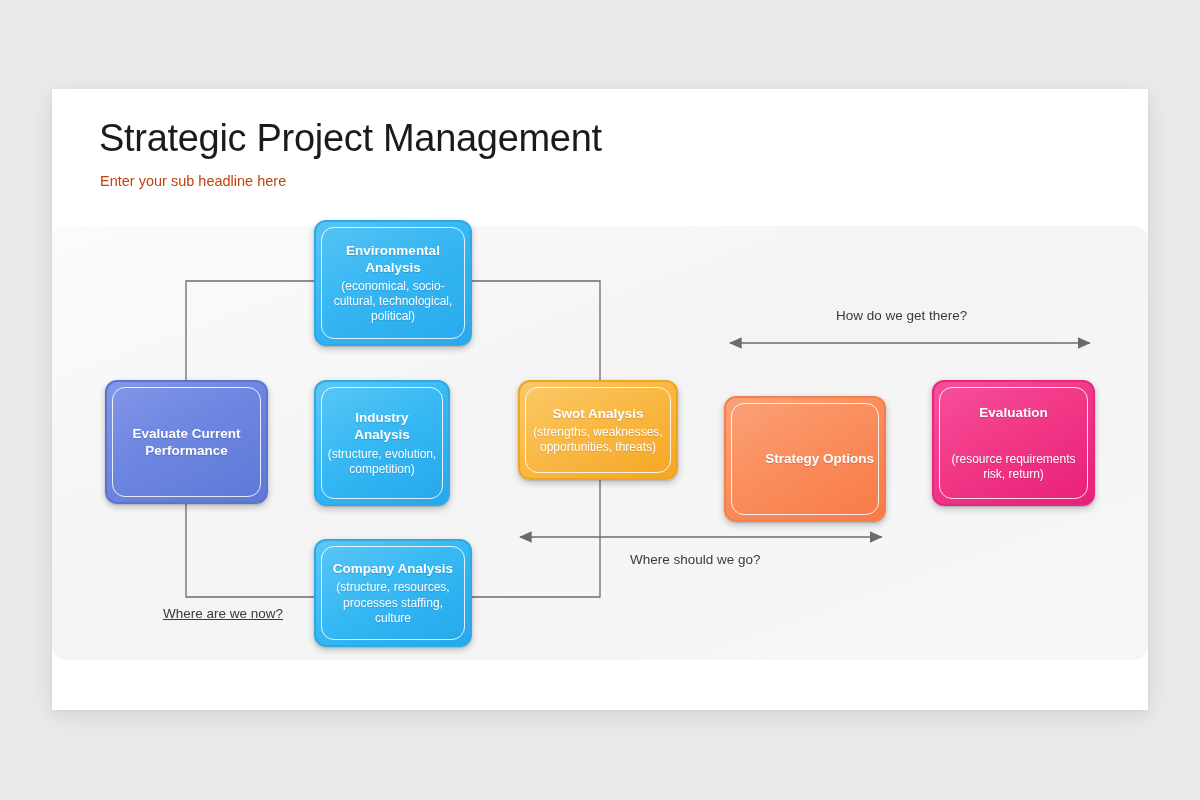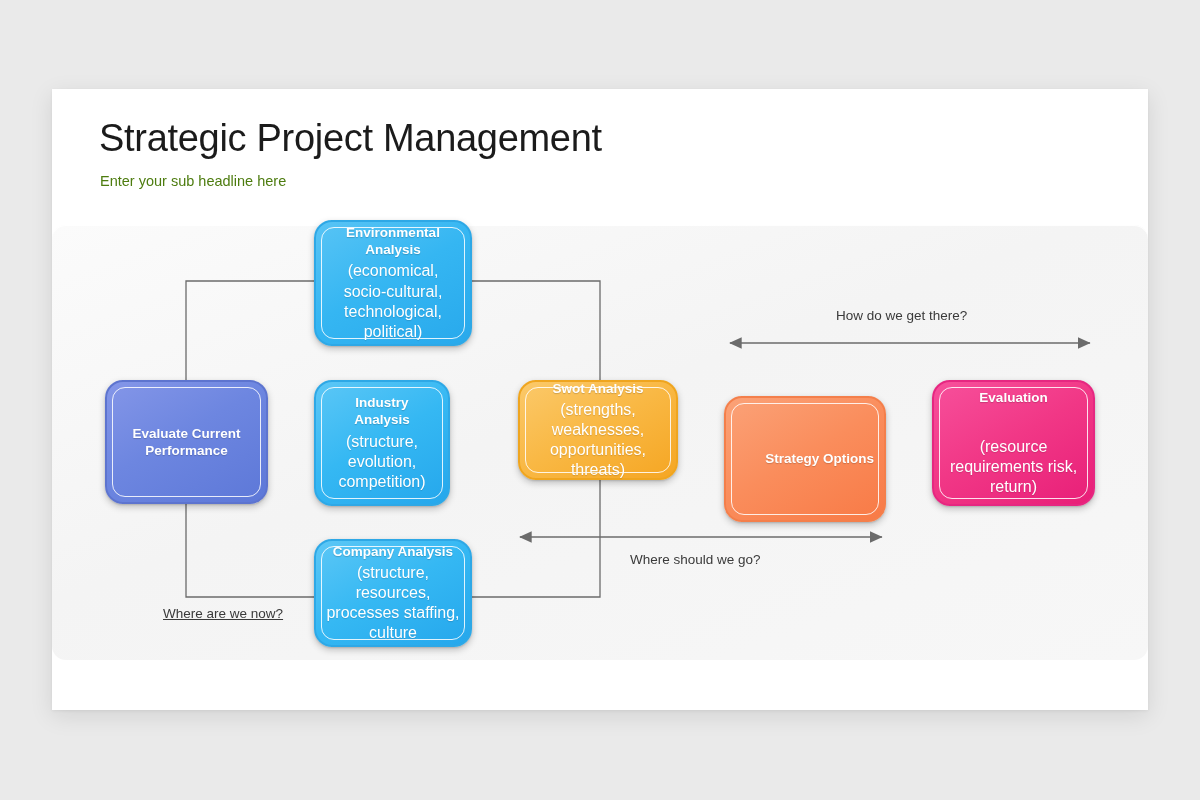--- a/index.html
+++ b/index.html
@@ -50,38 +50,38 @@
     color: #1b1b1b;
     letter-spacing: -0.3px;
     white-space: nowrap;
   }
   .slide-subtitle {
     position: absolute;
     left: 48px;
     top: 84px;
     font-size: 14.5px;
     font-weight: 400;
-    color: #4d7c0f;
+    color: #c2410c;
     white-space: nowrap;
   }
 
   
   .connectors {
     position: absolute;
     left: 0;
     top: 0;
     width: 1096px;
     height: 621px;
     pointer-events: none;
   }
 
   
   .node {
     position: absolute;
-    border-radius: 18px;
+    border-radius: 12px;
     box-sizing: border-box;
     display: flex;
     flex-direction: column;
     align-items: center;
     justify-content: center;
     text-align: center;
     padding: 12px 10px;
     color: #ffffff;
     box-shadow: 0 3px 7px rgba(0,0,0,0.22), 0 1px 2px rgba(0,0,0,0.14);
   }
@@ -95,21 +95,21 @@
   }
   .node .n-title {
     font-size: 13.5px;
     font-weight: bold;
     line-height: 1.28;
     text-shadow: 0 1px 1px rgba(0,0,0,0.18);
     position: relative;
     z-index: 2;
   }
   .node .n-sub {
-    font-size: 16px;
+    font-size: 12px;
     font-weight: 400;
     line-height: 1.26;
     margin-top: 3px;
     text-shadow: 0 1px 1px rgba(0,0,0,0.14);
     position: relative;
     z-index: 2;
   }
 
   
   #node-environmental {

